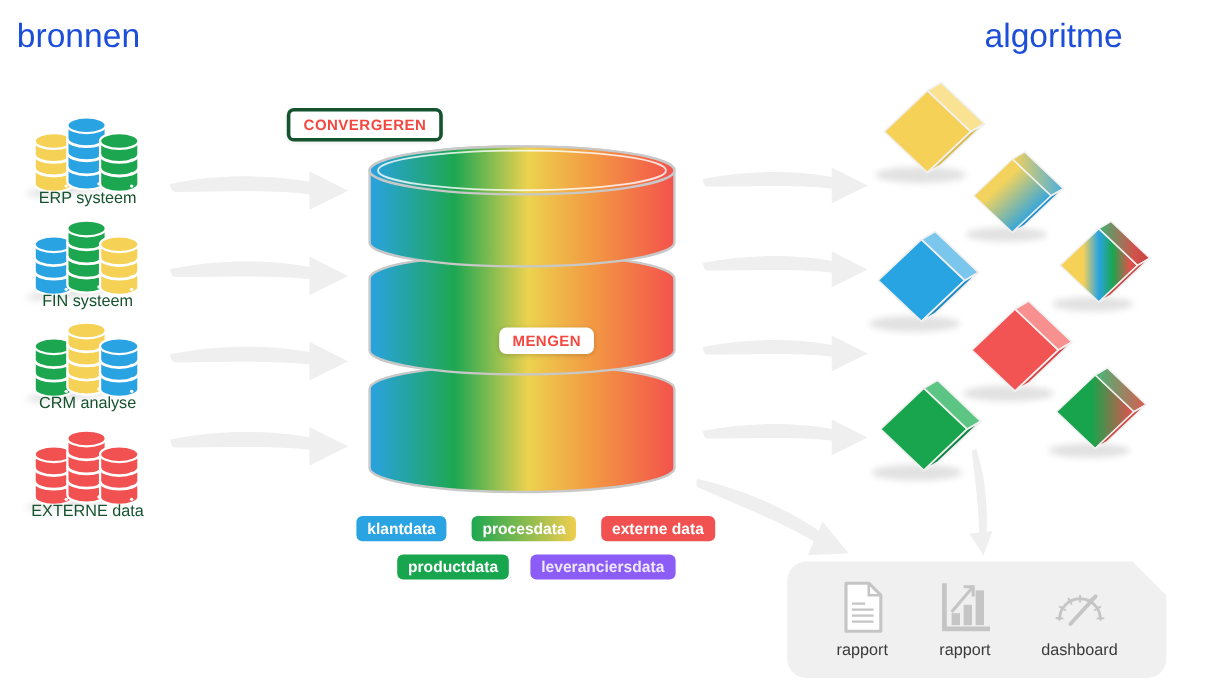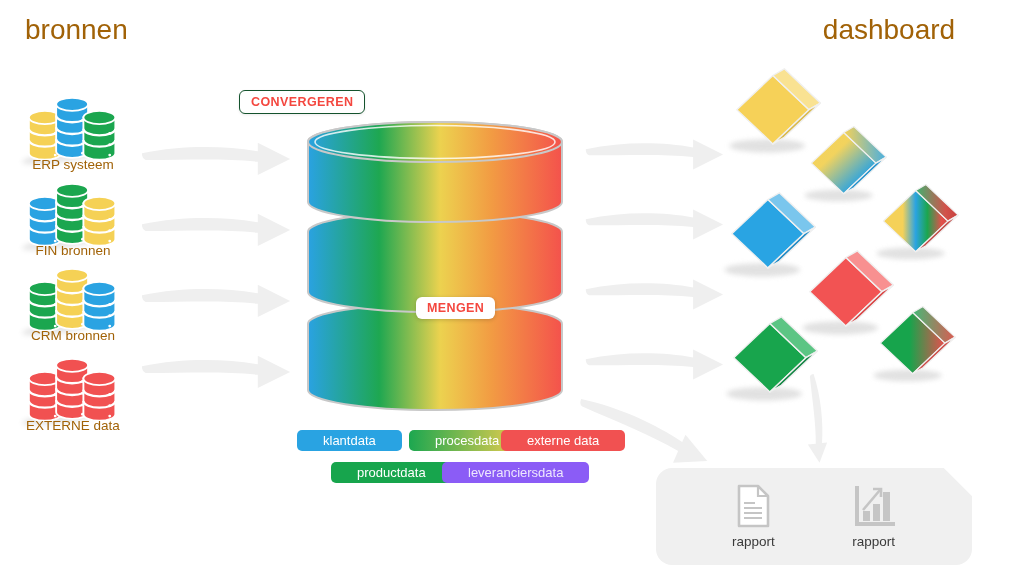--- a/index.html
+++ b/index.html
@@ -1,26 +1,26 @@
 <!DOCTYPE html>
 <html><head>
 <meta charset="utf-8">
 <style>
   html,body{margin:0;padding:0;background:#fff;}
   #stage{position:relative;width:1024px;height:573px;background:#fff;overflow:hidden;
          font-family:"Liberation Sans",sans-serif;color:#3b3b3b;}
   #diagram-canvas{position:absolute;left:0;top:0;}
-  .title{position:absolute;font-size:28px;font-weight:500;color:#a16207;line-height:1;margin-left:11px;}
+  .title{position:absolute;font-size:28px;font-weight:500;color:#1d4ed8;line-height:1;}
   .title.center{transform:translateX(-50%);}
-  .flow-label{position:absolute;background:#fff;border:1px solid #14532d;border-radius:6px;
+  .flow-label{position:absolute;background:#fff;border:3px solid #14532d;border-radius:6px;
       padding:4px 11px;font-size:12.5px;font-weight:bold;letter-spacing:.4px;color:#f4473f;
       box-shadow:0 1px 3px rgba(0,0,0,.08);}
-  .mengen{box-shadow:0 1px 4px rgba(0,0,0,.18);border:none;margin-top:24px;}
-  .src-label{position:absolute;left:0;width:146px;text-align:center;font-size:13.5px;color:#a16207;}
-  .tag{position:absolute;border-radius:5px;padding:3px 26px;font-size:13px;color:#fff;}
+  .mengen{box-shadow:0 1px 4px rgba(0,0,0,.18);border:none;}
+  .src-label{position:absolute;left:0;width:146px;text-align:center;font-size:13.5px;color:#14532d;}
+  .tag{position:absolute;border-radius:5px;padding:3px 9px;font-size:13px;color:#fff;font-weight:bold;}
   .tag-klant{background:#29a3e2;}
   .tag-proces{background:linear-gradient(90deg,#1ca750,#f0ce4e);}
   .tag-extern{background:#f15151;}
   .tag-product{background:#17a54d;}
   .tag-leverancier{background:#8b5cf6;color:rgba(255,255,255,.85);}
   #output-panel{position:absolute;left:656px;top:468px;width:316px;height:97px;
       background:#f0f0f0;border-radius:16px;}
   #panel-bevel{position:absolute;left:952px;top:448px;width:40px;height:40px;background:#fff;
       transform:rotate(45deg);}
   #output-row{position:absolute;left:656px;top:468px;width:316px;height:97px;display:flex;
@@ -187,32 +187,32 @@
     </g>
     <g transform="translate(877,304) scale(0.85)">
       <ellipse cx="36" cy="84" rx="40" ry="7" fill="#dadada" opacity=".8" filter="url(#soft)"></ellipse>
       <polygon points="4,46 42,10 80,46 42,82" fill="url(#g-gr)" stroke="#f0f0f0" stroke-width="1.5" stroke-linejoin="round"></polygon>
       <polygon points="42,10 54,3 92,39 80,46" fill="url(#g-grt)" stroke="#f0f0f0" stroke-width="1.5" stroke-linejoin="round"></polygon>
       <polygon points="80,46 92,39 54,75 42,82" fill="#cc4944" stroke="#f0f0f0" stroke-width="1.5" stroke-linejoin="round"></polygon>
     </g>
   </svg>
 
   <div class="title" style="left:14px;top:16px;">bronnen</div>
-  <div class="title center" style="left:878px;top:16px;">dashboard</div>
+  <div class="title center" style="left:878px;top:16px;">algoritme</div>
 
   <div class="src-label" style="top:157px;">ERP systeem</div>
-  <div class="src-label" style="top:243px;">FIN bronnen</div>
-  <div class="src-label" style="top:328px;">CRM bronnen</div>
+  <div class="src-label" style="top:243px;">FIN systeem</div>
+  <div class="src-label" style="top:328px;">CRM analyse</div>
   <div class="src-label" style="top:418px;">EXTERNE data</div>
 
   <div class="flow-label" style="left:239px;top:90px;">CONVERGEREN</div>
   <div class="flow-label mengen" style="left:416px;top:273px;">MENGEN</div>
 
   <div class="tag tag-klant" style="left:297px;top:430px;">klantdata</div>
-  <div class="tag tag-proces" style="left:409px;top:430px;">procesdata</div>
+  <div class="tag tag-proces" style="left:393px;top:430px;">procesdata</div>
   <div class="tag tag-extern" style="left:501px;top:430px;">externe data</div>
   <div class="tag tag-product" style="left:331px;top:462px;">productdata</div>
   <div class="tag tag-leverancier" style="left:442px;top:462px;">leveranciersdata</div>
 
   <div id="output-panel"></div>
   <div id="panel-bevel"></div>
   <div id="output-row">
     <div class="out-item">
       <svg width="44" height="46" viewBox="0 0 44 46">
         <path d="M8,3 h19 l10,10 v30 h-29 z" fill="#fff" stroke="#c5c5c5" stroke-width="2.6" stroke-linejoin="round"></path>
@@ -225,15 +225,23 @@
       <svg width="46" height="46" viewBox="0 0 46 46">
         <path d="M6,3 V41 H44" fill="none" stroke="#c5c5c5" stroke-width="4"></path>
         <rect x="12" y="28" width="7" height="10" fill="#c5c5c5"></rect>
         <rect x="22" y="21" width="7" height="17" fill="#c5c5c5"></rect>
         <rect x="32" y="9" width="7" height="29" fill="#c5c5c5"></rect>
         <path d="M12,27 L29,7" stroke="#c5c5c5" stroke-width="2.6" fill="none"></path>
         <path d="M22,6 h8 v8" stroke="#c5c5c5" stroke-width="2.6" fill="none"></path>
       </svg>
       <span>rapport</span>
     </div>
+    <div class="out-item">
+      <svg width="48" height="46" viewBox="0 0 48 46">
+        <path d="M7,33 A17,17 0 1 1 41,33" fill="none" stroke="#c5c5c5" stroke-width="2.4" stroke-linecap="round"></path>
+        <path d="M7,33 A17,17 0 1 1 41,33" fill="none" stroke="#c5c5c5" stroke-width="6.5" stroke-dasharray="1.6,7"></path>
+        <path d="M16,37 L37,14" stroke="#c5c5c5" stroke-width="3.2" stroke-linecap="round"></path>
+      </svg>
+      <span>dashboard</span>
+    </div>
   </div>
 
 </div>
 
 </body></html>

